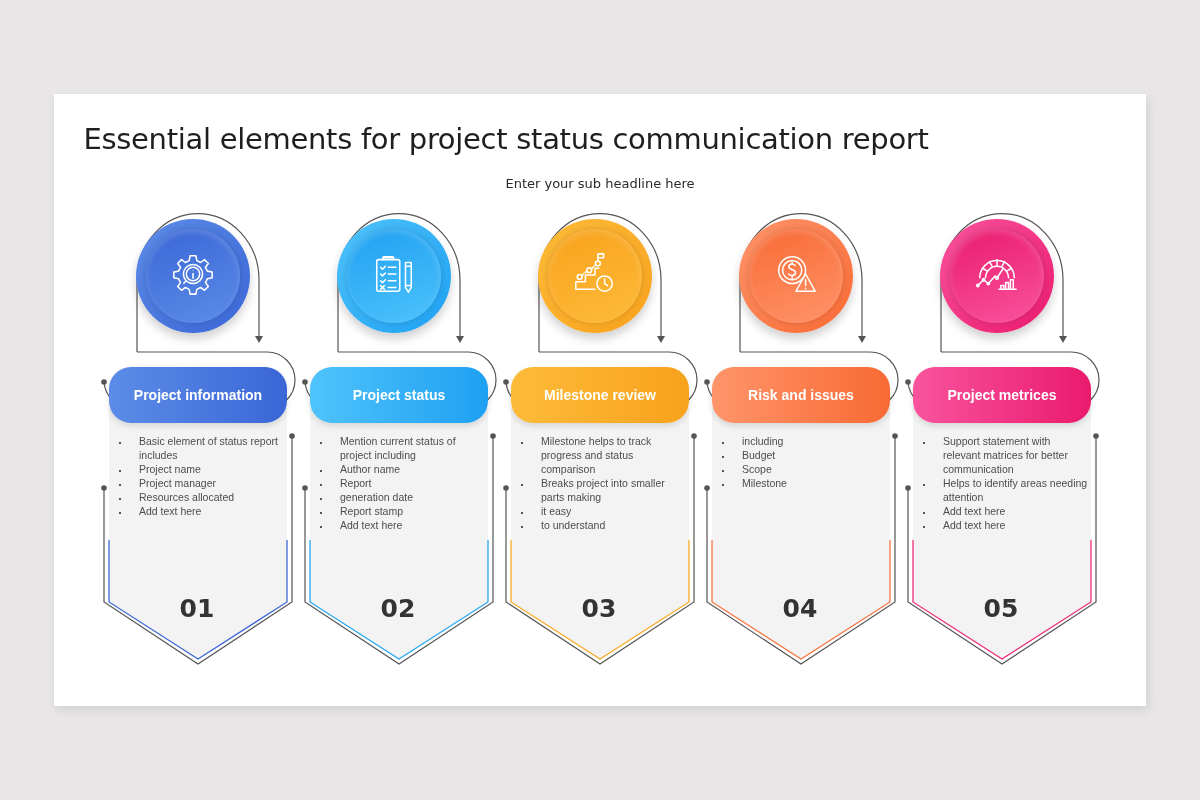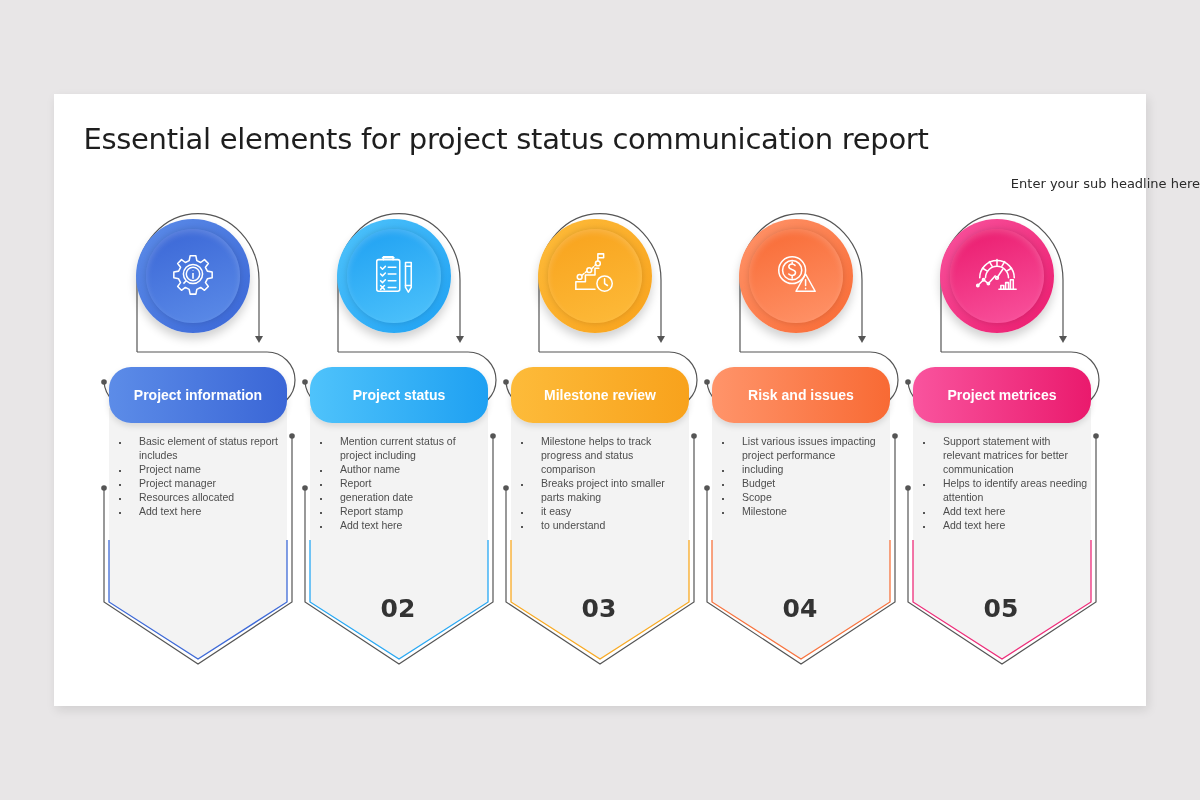--- a/index.html
+++ b/index.html
@@ -22,21 +22,21 @@
       left: 0; top: 122px; width: 1012px;
       text-align: center;
       font-family: "DejaVu Sans", sans-serif;
       font-size: 29px;
       color: #1e1e1e;
       letter-spacing: -0.3px;
     }
     .subtitle {
       position: absolute;
       left: 0; top: 176px; width: 1200px;
-      text-align: right;
+      text-align: center;
       font-family: "DejaVu Sans", sans-serif;
       font-size: 13px;
       color: #2a2a2a;
     }
     .card {
       position: absolute;
       top: 210px;
       width: 200px;
       height: 470px;
     }
@@ -154,20 +154,21 @@
     </div>
 
     <ul class="bullets">
         <li>Basic element of status report includes</li>
         <li>Project name</li>
         <li>Project manager</li>
         <li>Resources allocated</li>
         <li>Add text here</li>
       </ul>
 
+    <div class="num">01</div>
   </div>
     <div class="card" style="left: 300px;">
     <svg class="frame" viewBox="0 0 200 470">
       <defs>
         <linearGradient class="bodygrad" x1="0" y1="0" x2="0" y2="1">
           <stop offset="0" stop-color="#efefef"></stop>
           <stop offset="1" stop-color="#ffffff"></stop>
         </linearGradient>
       </defs>
 
@@ -300,21 +301,20 @@
               <path d="M34 30v6M34 39v0.5"></path>
             </svg></span>
       </div>
     </div>
 
     <div class="pill" style="background: linear-gradient(90deg, rgb(255, 148, 106), rgb(248, 106, 52));">
       <span class="pill-label">Risk and issues</span>
     </div>
 
     <ul class="bullets">
-        <li>List various issues impacting project performance</li>
         <li>including</li>
         <li>Budget</li>
         <li>Scope</li>
         <li>Milestone</li>
       </ul>
 
     <div class="num">04</div>
   </div>
     <div class="card" style="left: 903px;">
     <svg class="frame" viewBox="0 0 200 470">

